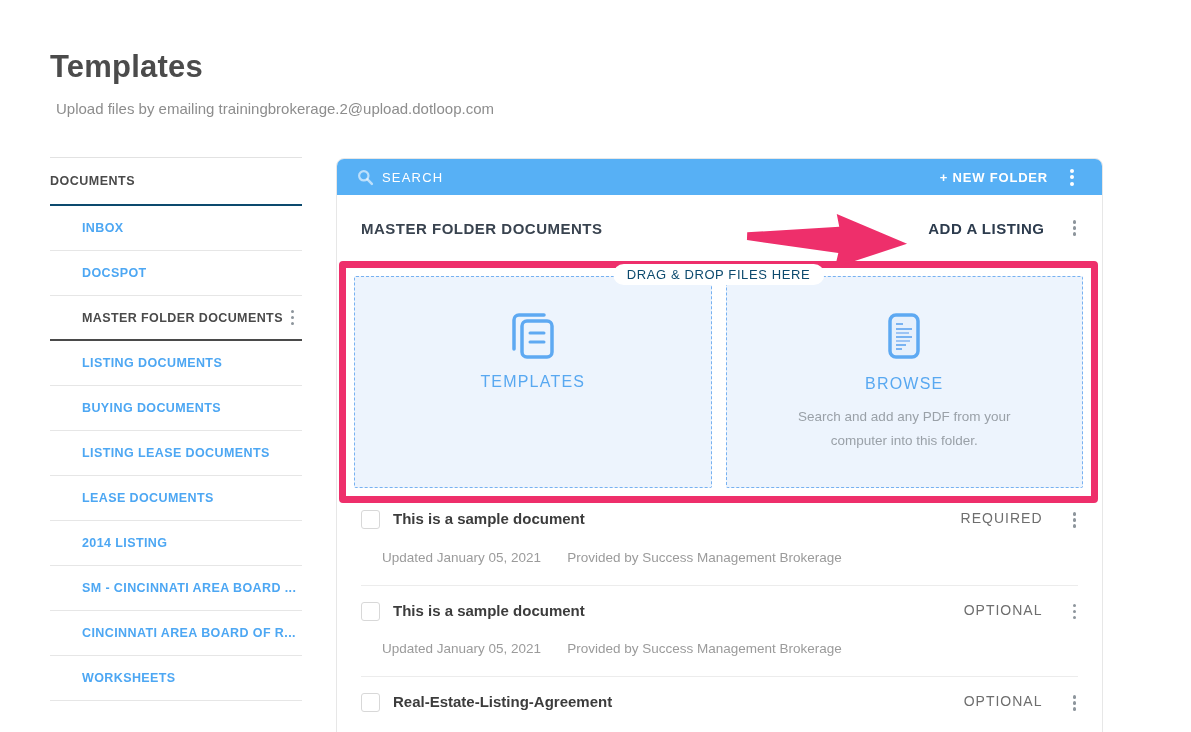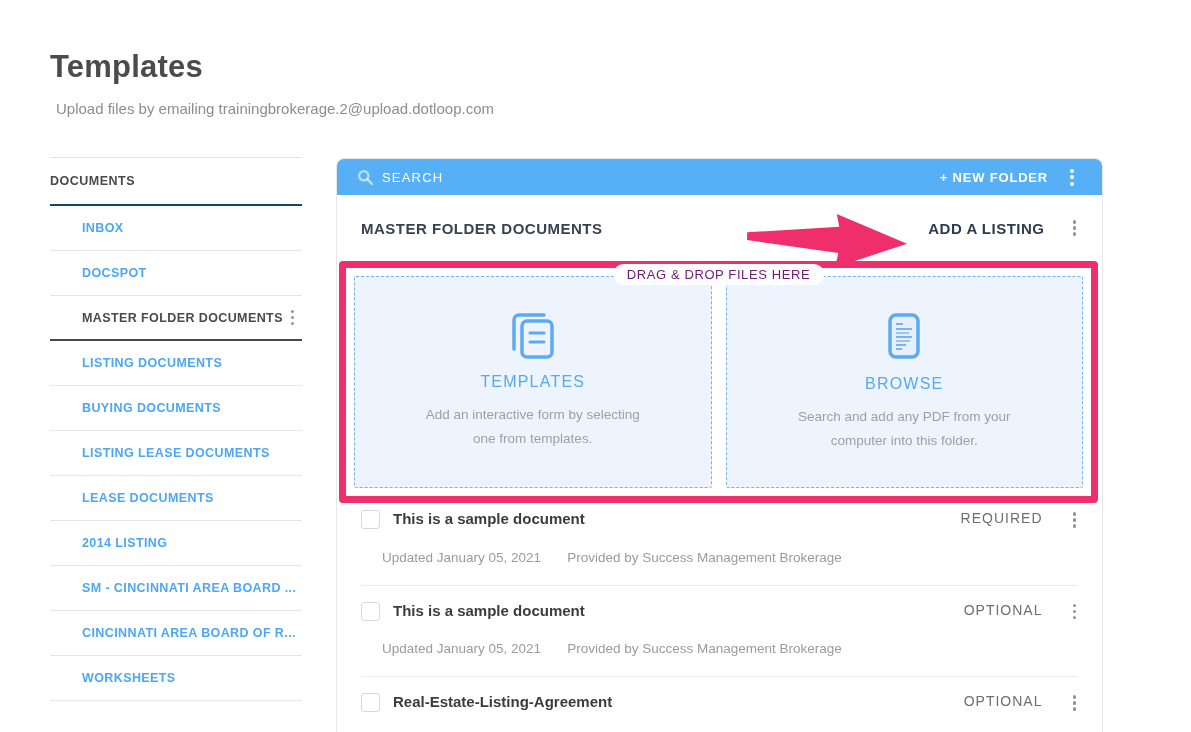--- a/index.html
+++ b/index.html
@@ -38,21 +38,21 @@
   .section-right{margin-left:auto;display:flex;align-items:center;gap:26px;}
   .add-doc{font-size:15px;font-weight:700;color:#2c3b4d;letter-spacing:.5px;cursor:pointer;}
   
   .arrow{position:absolute;left:408px;top:52px;width:166px;height:60px;z-index:5;transform:rotate(2deg);pointer-events:none;}
   
   .highlight{margin:0 4px 0 2px;height:242px;box-sizing:border-box;border:7px solid #ee2f6b;border-radius:4px;
     padding:8px;position:relative;background:#fff;}
   .boxes{display:flex;gap:14px;height:100%;}
   .dropbox{flex:1;background:#edf4fd;border:1.5px dashed #77b1f1;border-radius:2px;box-sizing:border-box;
     display:flex;flex-direction:column;align-items:center;padding-top:34px;cursor:pointer;}
-  .pill{position:absolute;top:-4px;left:50%;transform:translateX(-50%);background:#fff;color:#701a75;
+  .pill{position:absolute;top:-4px;left:50%;transform:translateX(-50%);background:#fff;color:#0c4a6e;
     font-size:13px;letter-spacing:.6px;padding:3px 14px;border-radius:12px;white-space:nowrap;z-index:2;}
   .dropbox h3{margin:12px 0 0;font-size:16px;font-weight:400;color:#58a8f1;letter-spacing:1.2px;}
   .dropbox p{margin:12px 0 0;font-size:13.5px;color:#9aa1a8;line-height:24px;text-align:center;}
   
   .doc-list{margin:0 24px;}
   .doc-row{padding:16px 0 20px;border-bottom:1px solid #ececec;}
   .doc-row.first{padding-top:7px;}
   .doc-row.last{border-bottom:none;}
   .doc-title-row{display:flex;align-items:flex-start;}
   .checkbox{width:17px;height:17px;border:1.5px solid #d8d8d8;border-radius:3px;background:#fff;cursor:pointer;flex:none;}
@@ -150,24 +150,20 @@
     <div class="boxes">
 
       <div class="dropbox">
         <svg width="54" height="50" viewBox="0 0 54 50">
           <path d="M8 38 V9 a5 5 0 0 1 5-5 h25" fill="none" stroke="#5ea9f2" stroke-width="3.5" stroke-linecap="round"></path>
           <rect x="16" y="10" width="30" height="36" rx="5" fill="#edf4fd" stroke="#5ea9f2" stroke-width="3.5"></rect>
           <line x1="24" y1="22" x2="38" y2="22" stroke="#5ea9f2" stroke-width="3" stroke-linecap="round"></line>
           <line x1="24" y1="31" x2="38" y2="31" stroke="#5ea9f2" stroke-width="3" stroke-linecap="round"></line>
         </svg>
         <h3>TEMPLATES</h3>
-        <p>
-          <span>Add an interactive form by selecting</span><br>
-          <span>one from templates.</span>
-        </p>
       </div>
 
       <div class="dropbox">
         <svg width="50" height="52" viewBox="0 0 50 52">
           <rect x="11" y="4" width="28" height="42" rx="6" fill="#e6f0fc" stroke="#5ea9f2" stroke-width="3.5"></rect>
           <line x1="17" y1="13" x2="24" y2="13" stroke="#79b3f2" stroke-width="2"></line>
           <line x1="17" y1="18" x2="33" y2="18" stroke="#79b3f2" stroke-width="2"></line>
           <line x1="17" y1="22" x2="30" y2="22" stroke="#9cc4f5" stroke-width="2"></line>
           <line x1="17" y1="26" x2="33" y2="26" stroke="#79b3f2" stroke-width="2"></line>
           <line x1="17" y1="30" x2="31" y2="30" stroke="#9cc4f5" stroke-width="2"></line>

